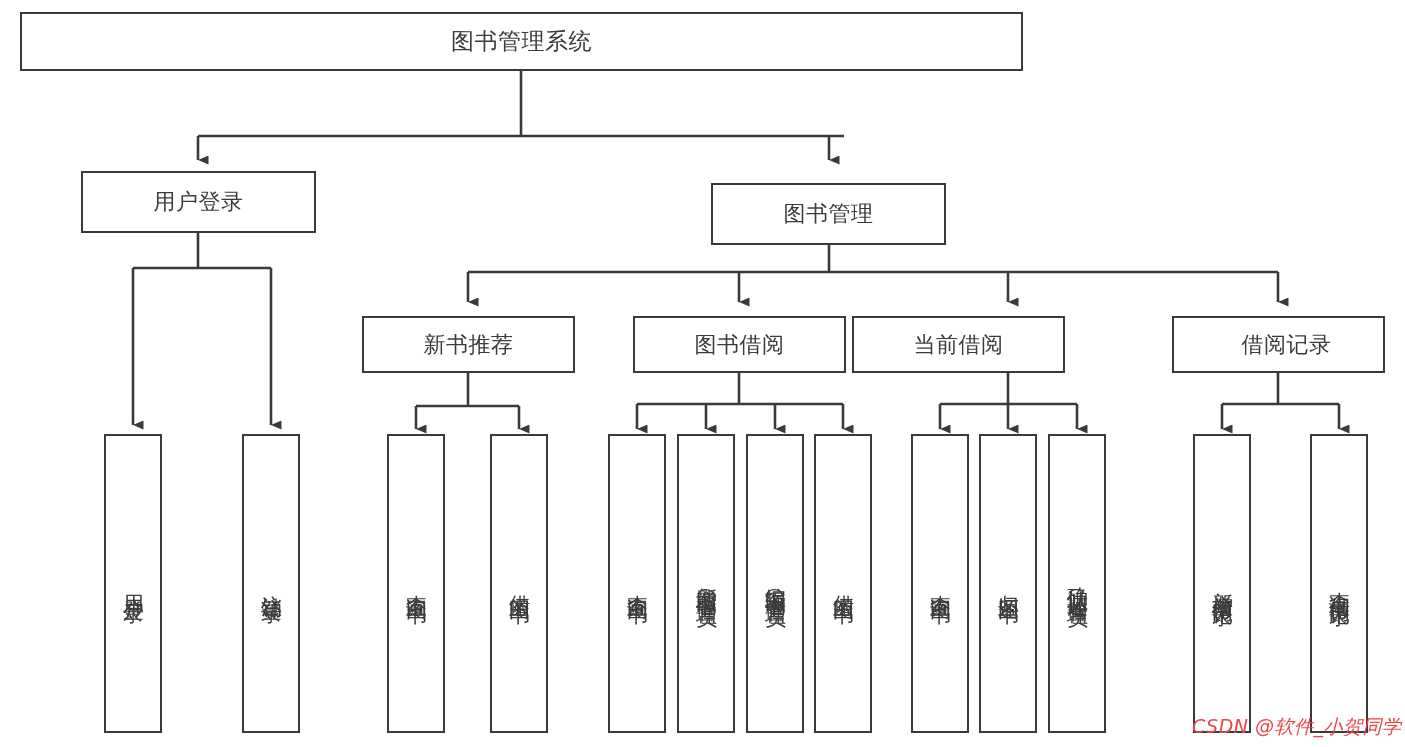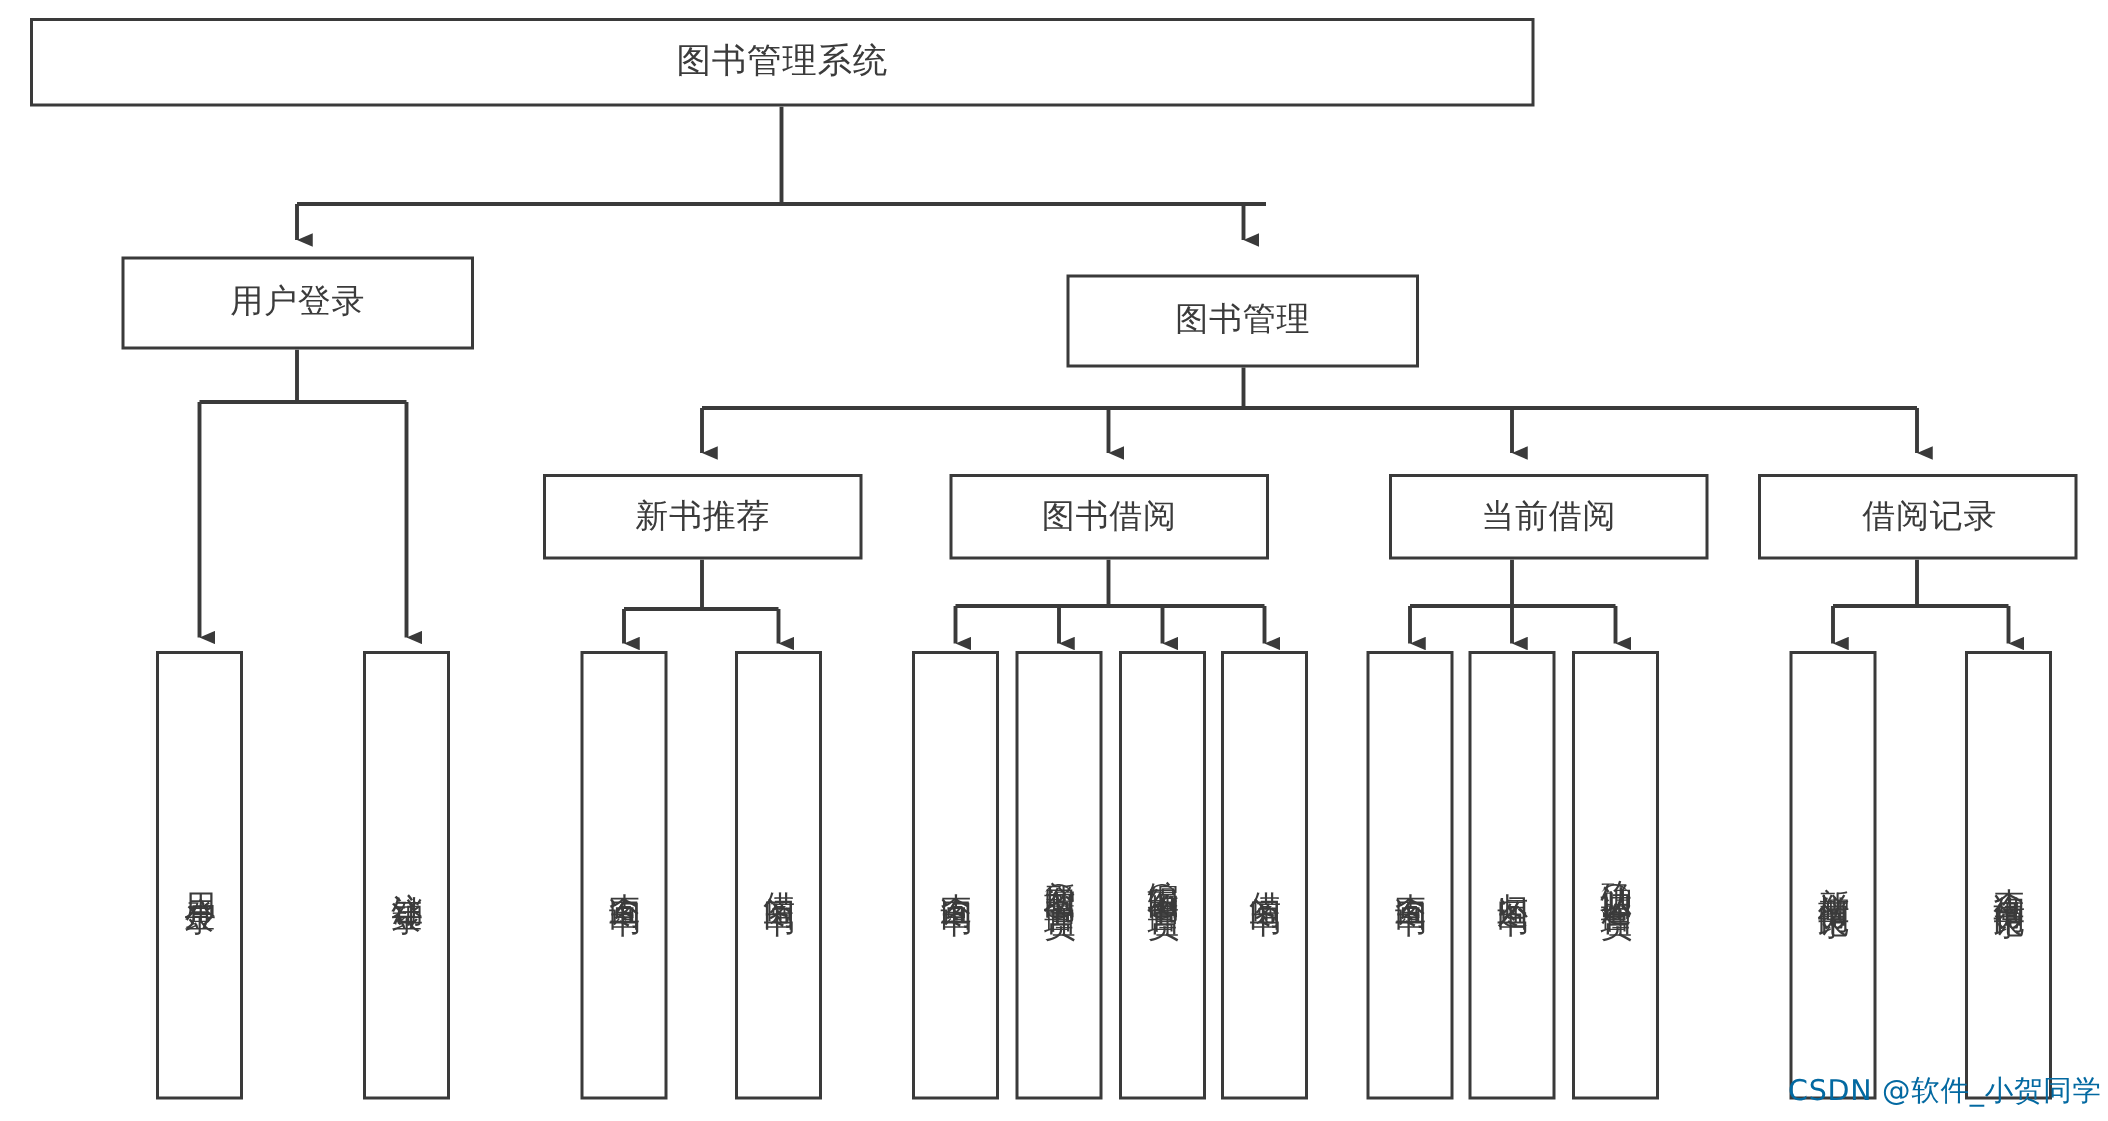--- a/index.html
+++ b/index.html
@@ -60,24 +60,25 @@
     writing-mode: vertical-rl;
     text-orientation: upright;
     font-size: 21px;
     letter-spacing: 3px;
     line-height: 1;
     white-space: nowrap;
   }
   .watermark {
     position: absolute;
     font-size: 19px;
-    color: #0369a1;
+    color: #ef4444;
     letter-spacing: 0.5px;
     white-space: nowrap;
     font-family: "DejaVu Sans", "Liberation Sans", sans-serif;
+    font-style: italic;
   }
 </style>
 </head>
 <body>
 
 <div id="diagram-root">
 
   <svg class="wires" viewBox="0 0 1405 747" xmlns="http://www.w3.org/2000/svg">
     <defs>
       <marker id="arrowhead" markerWidth="9" markerHeight="11" refX="4.5" refY="10.5" orient="auto" markerUnits="userSpaceOnUse">
@@ -141,21 +142,21 @@
   </div>
 
   <div class="node horizontal" style="left:633px; top:316px; width:213px; height:57px;">
     <span class="node-label">图书借阅</span>
   </div>
 
   <div class="node horizontal" style="left:362px; top:316px; width:213px; height:57px;">
     <span class="node-label">新书推荐</span>
   </div>
 
-  <div class="node horizontal" style="left:926px; top:316px; width:213px; height:57px;">
+  <div class="node horizontal" style="left:852px; top:316px; width:213px; height:57px;">
     <span class="node-label">当前借阅</span>
   </div>
 
   <div class="node horizontal" style="left:1172px; top:316px; width:213px; height:57px;padding-left:16px;">
     <span class="node-label">借阅记录</span>
   </div>
 
   <div class="node vertical" style="left:104px; top:434px; width:58px; height:299px;">
     <span class="node-label">用户登录</span>
   </div>

